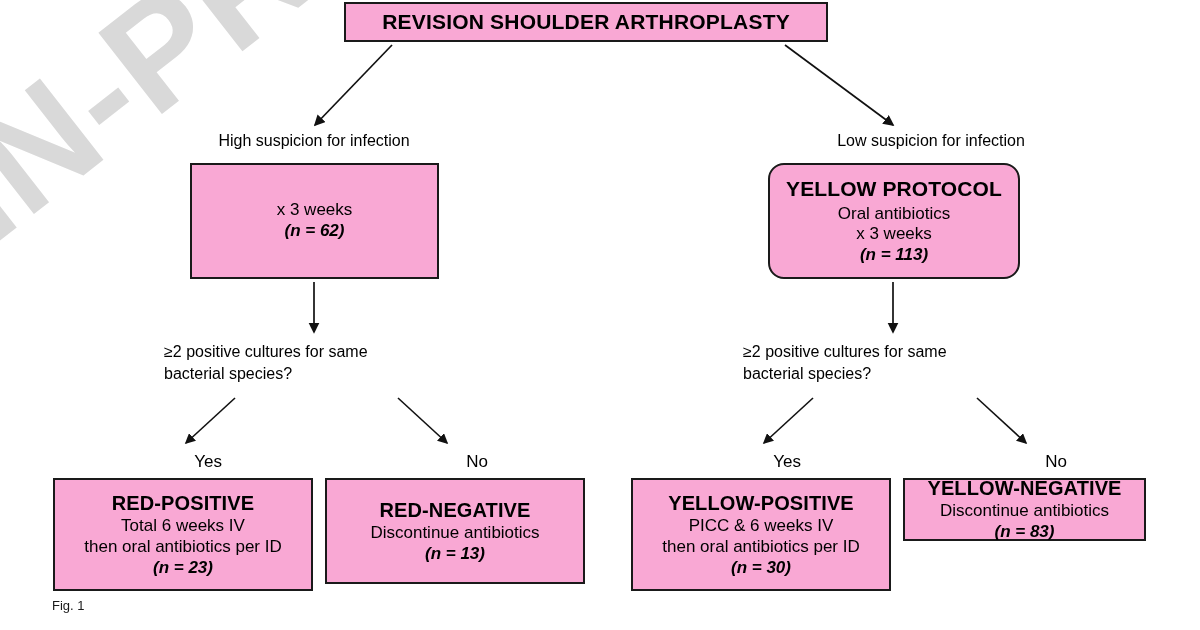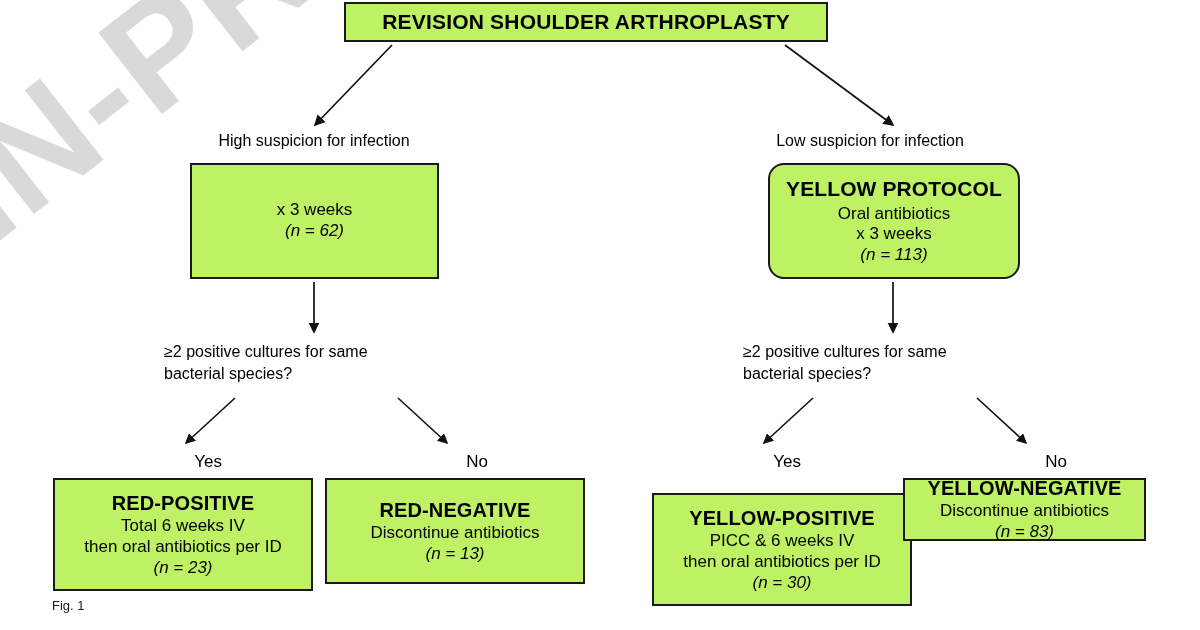--- a/index.html
+++ b/index.html
@@ -46,21 +46,21 @@
     z-index: 1;
     pointer-events: none;
   }
 
   
   .abs { position: absolute; z-index: 2; }
 
   .node-box {
     box-sizing: border-box;
     border: 2px solid #1a1a1a;
-    background: #bef264;
+    background: #f9a8d4;
     display: flex;
     flex-direction: column;
     align-items: center;
     justify-content: center;
     text-align: center;
     line-height: 1.22;
   }
 
   .title-box {
     font-weight: bold;
@@ -73,20 +73,21 @@
     font-size: 21px;
     letter-spacing: 0.1px;
     margin-bottom: 2px;
   }
   .proto-line {
     font-size: 17px;
   }
   .n-line {
     font-size: 17px;
     font-style: italic;
+    font-weight: bold;
   }
 
   .edge-label {
     font-size: 16px;
     text-align: center;
     line-height: 1.25;
     white-space: nowrap;
   }
   .question-label {
     font-size: 16px;
@@ -172,38 +173,38 @@
     <div class="outcome-line">then oral antibiotics per ID</div>
     <div class="n-line">(n = 23)</div>
   </div>
 
   <div class="abs node-box" style="left:325px; top:478px; width:260px; height:106px;">
     <div class="outcome-head">RED-NEGATIVE</div>
     <div class="outcome-line">Discontinue antibiotics</div>
     <div class="n-line">(n = 13)</div>
   </div>
 
-  <div class="abs edge-label" style="left:710px; top:131px; width:320px;">Low suspicion for infection</div>
+  <div class="abs edge-label" style="left:771px; top:131px; width:320px;">Low suspicion for infection</div>
 
   <div class="abs node-box" style="left:768px; top:163px; width:252px; height:116px;border-radius:16px;">
     <div class="proto-head">YELLOW PROTOCOL</div>
     <div class="proto-line">Oral antibiotics</div>
     <div class="proto-line">x 3 weeks</div>
     <div class="n-line">(n = 113)</div>
   </div>
 
   <div class="abs question-label" style="left:743px; top:341px; width:300px;">
     <div>≥2 positive cultures for same</div>
     <div>bacterial species?</div>
   </div>
 
   <div class="abs yn-label" style="left:727px; top:452px; width:74px;">Yes</div>
   <div class="abs yn-label" style="left:993px; top:452px; width:74px;">No</div>
 
-  <div class="abs node-box" style="left:652px; top:478px; width:260px; height:113px;margin-top:15px;">
+  <div class="abs node-box" style="left:631px; top:478px; width:260px; height:113px;">
     <div class="outcome-head">YELLOW-POSITIVE</div>
     <div class="outcome-line">PICC &amp; 6 weeks IV</div>
     <div class="outcome-line">then oral antibiotics per ID</div>
     <div class="n-line">(n = 30)</div>
   </div>
 
   <div class="abs node-box" style="left:903px; top:478px; width:243px; height:63px;">
     <div class="outcome-head">YELLOW-NEGATIVE</div>
     <div class="outcome-line">Discontinue antibiotics</div>
     <div class="n-line">(n = 83)</div>

